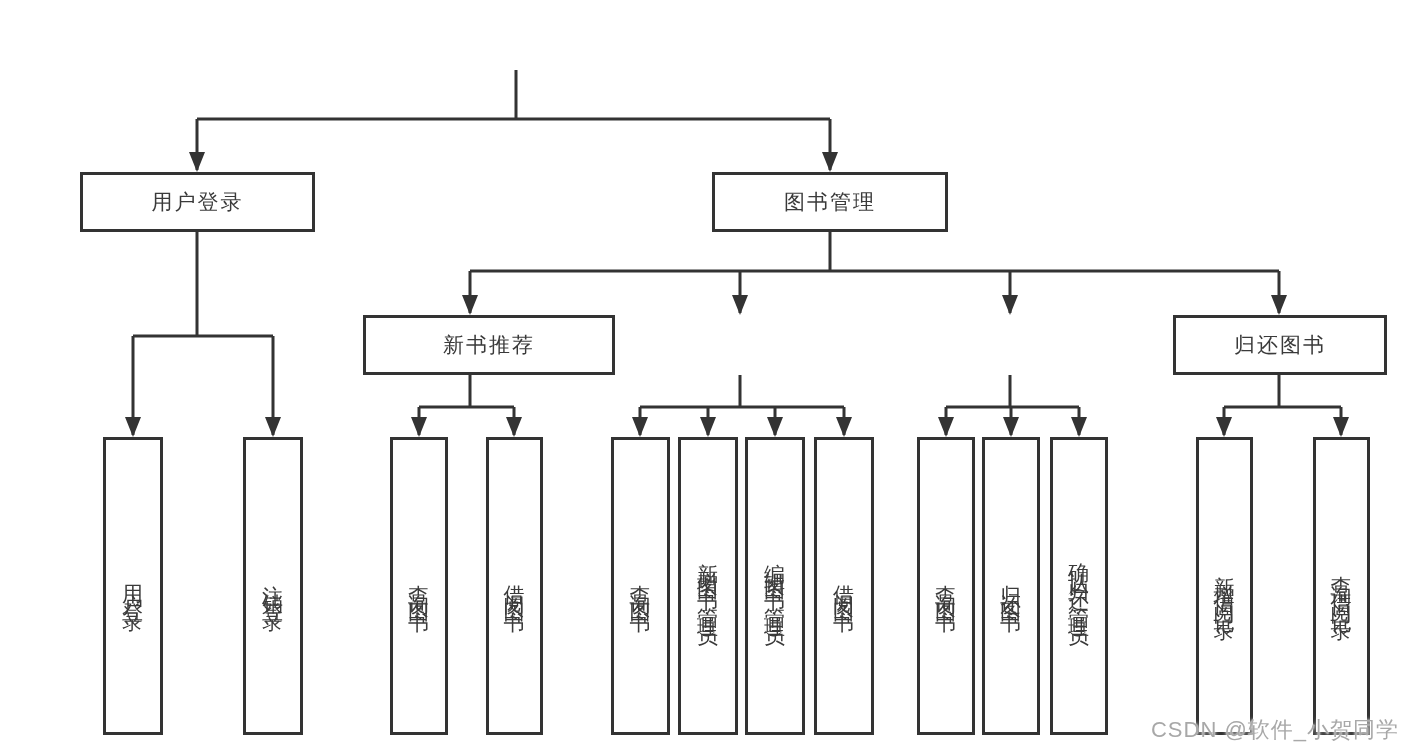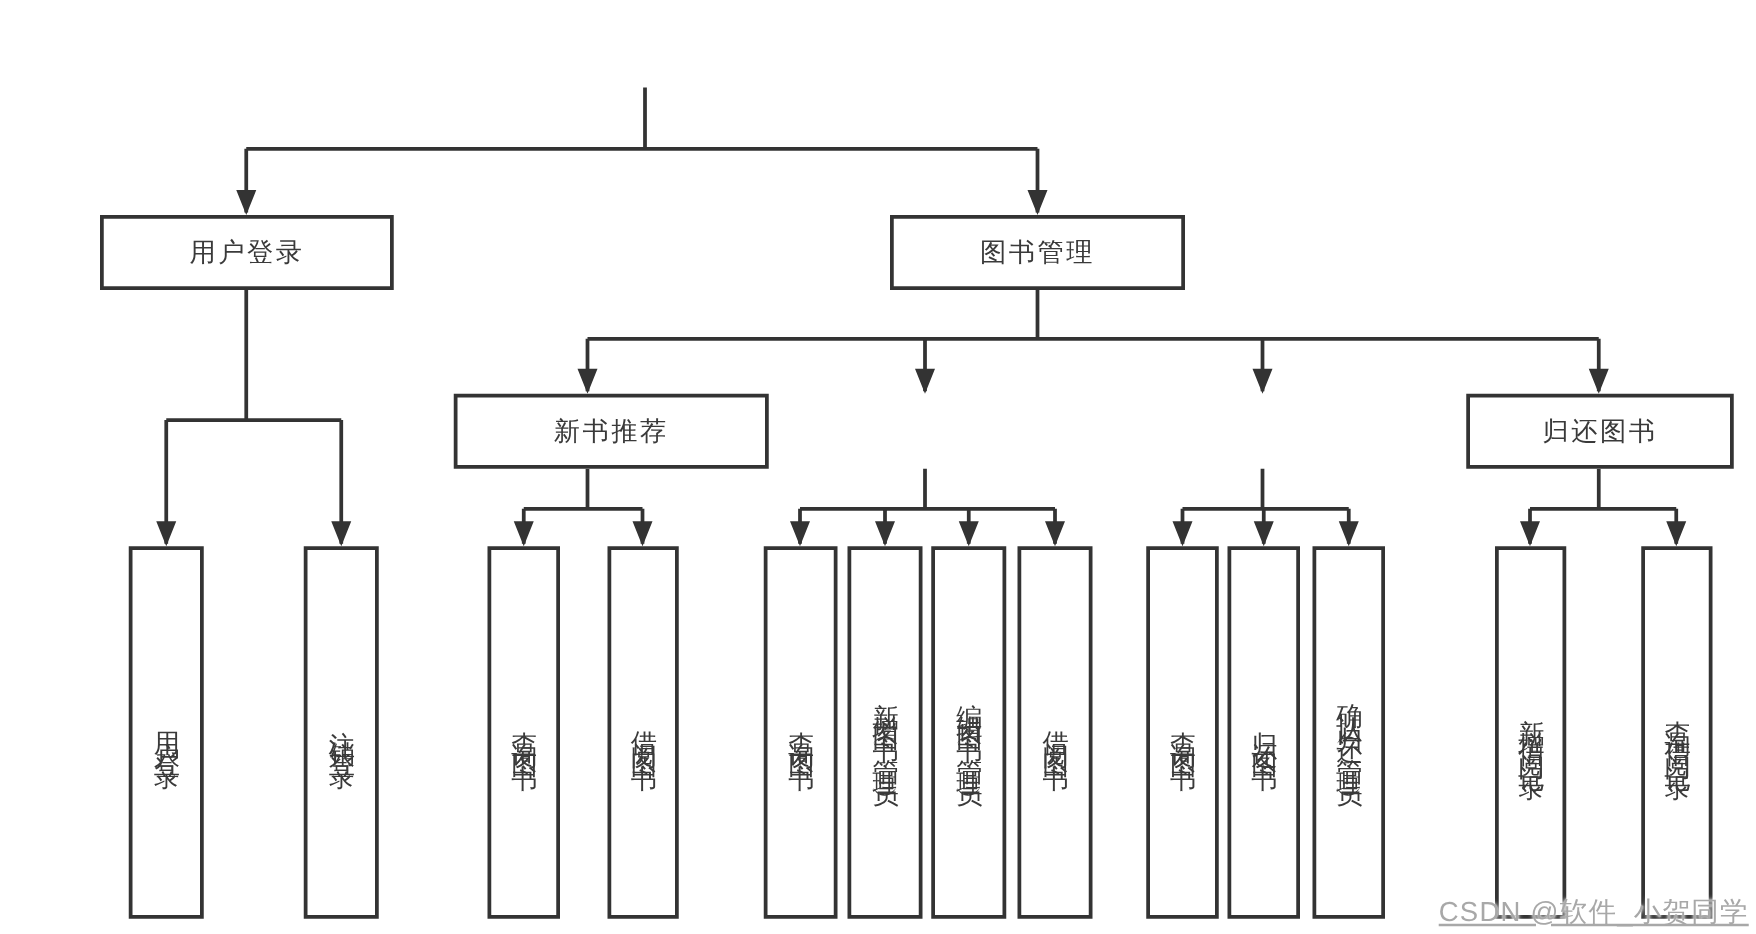--- a/index.html
+++ b/index.html
@@ -28,21 +28,20 @@
     line-height:1;
   }
   .watermark{
     position:absolute;
     right:6px;bottom:2px;
     font-size:22px;
     color:#a8a8a8;
     letter-spacing:1px;
     text-shadow:0 0 2px #ffffff,0 0 4px #ffffff;
     white-space:nowrap;
-    text-decoration:underline;
   }
 </style>
 </head>
 <body>
 
 <div class="canvas">
 
   <svg class="connectors" width="1405" height="747" viewBox="0 0 1405 747" xmlns="http://www.w3.org/2000/svg">
     <g stroke="#333333" stroke-width="3" fill="none">
       <path d="M516 70 V119 M197 119 H830 M197 119 V170 M830 119 V170"></path>

